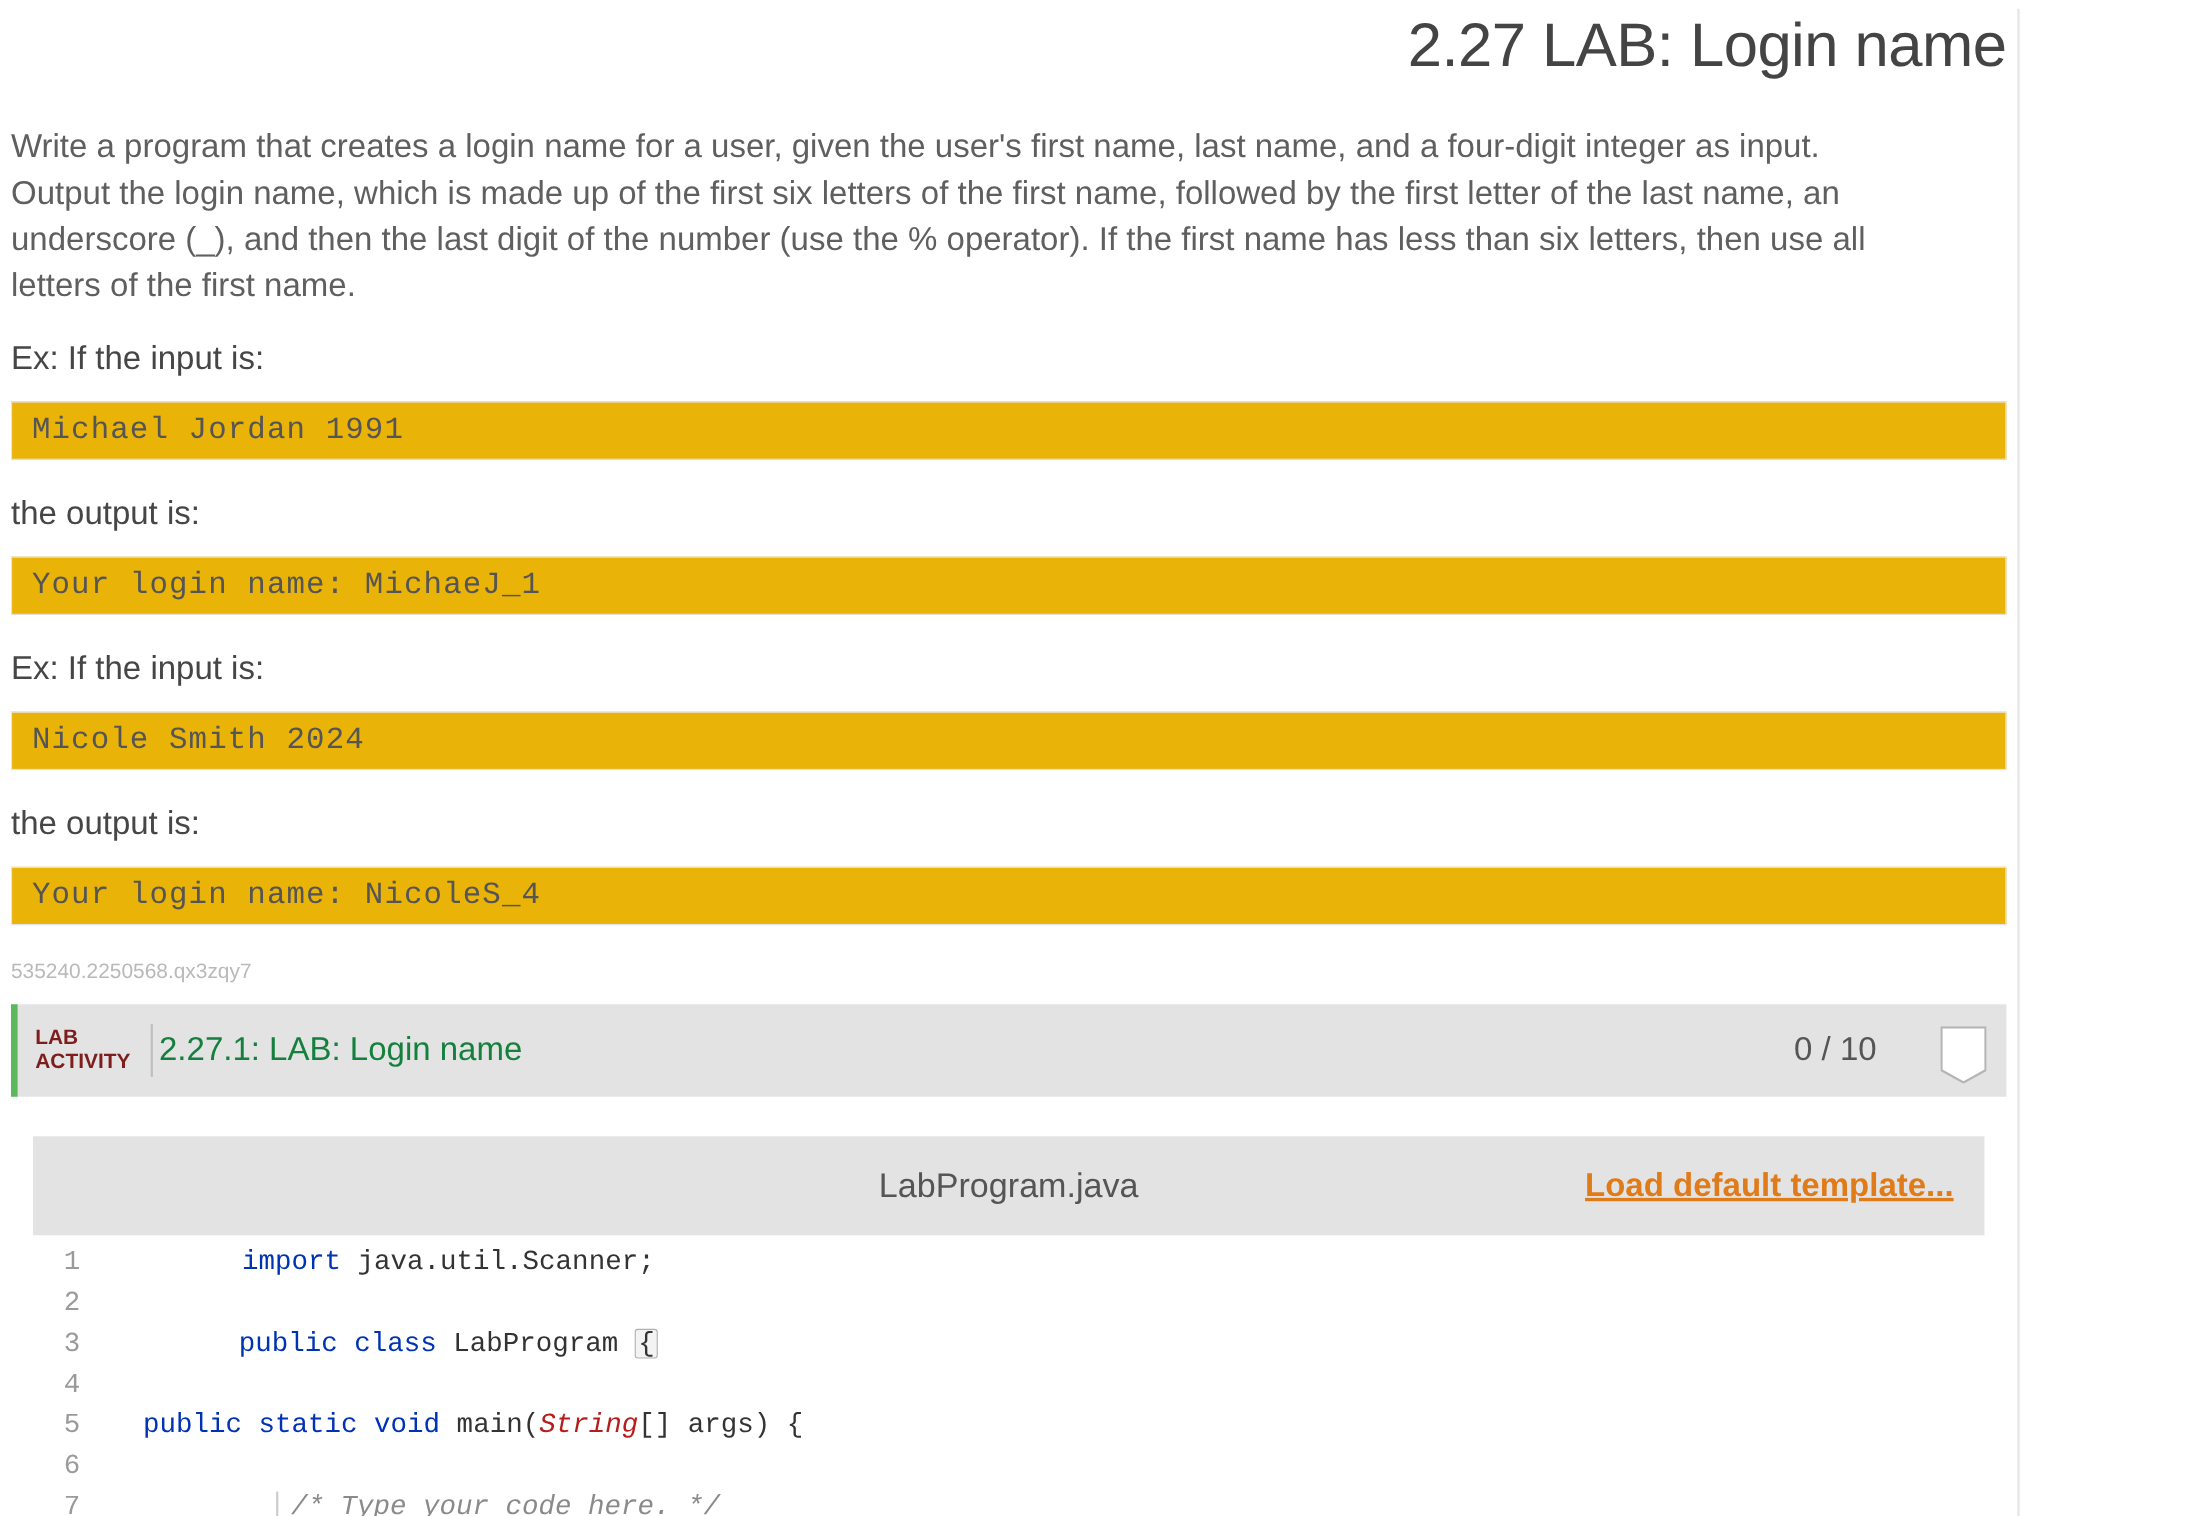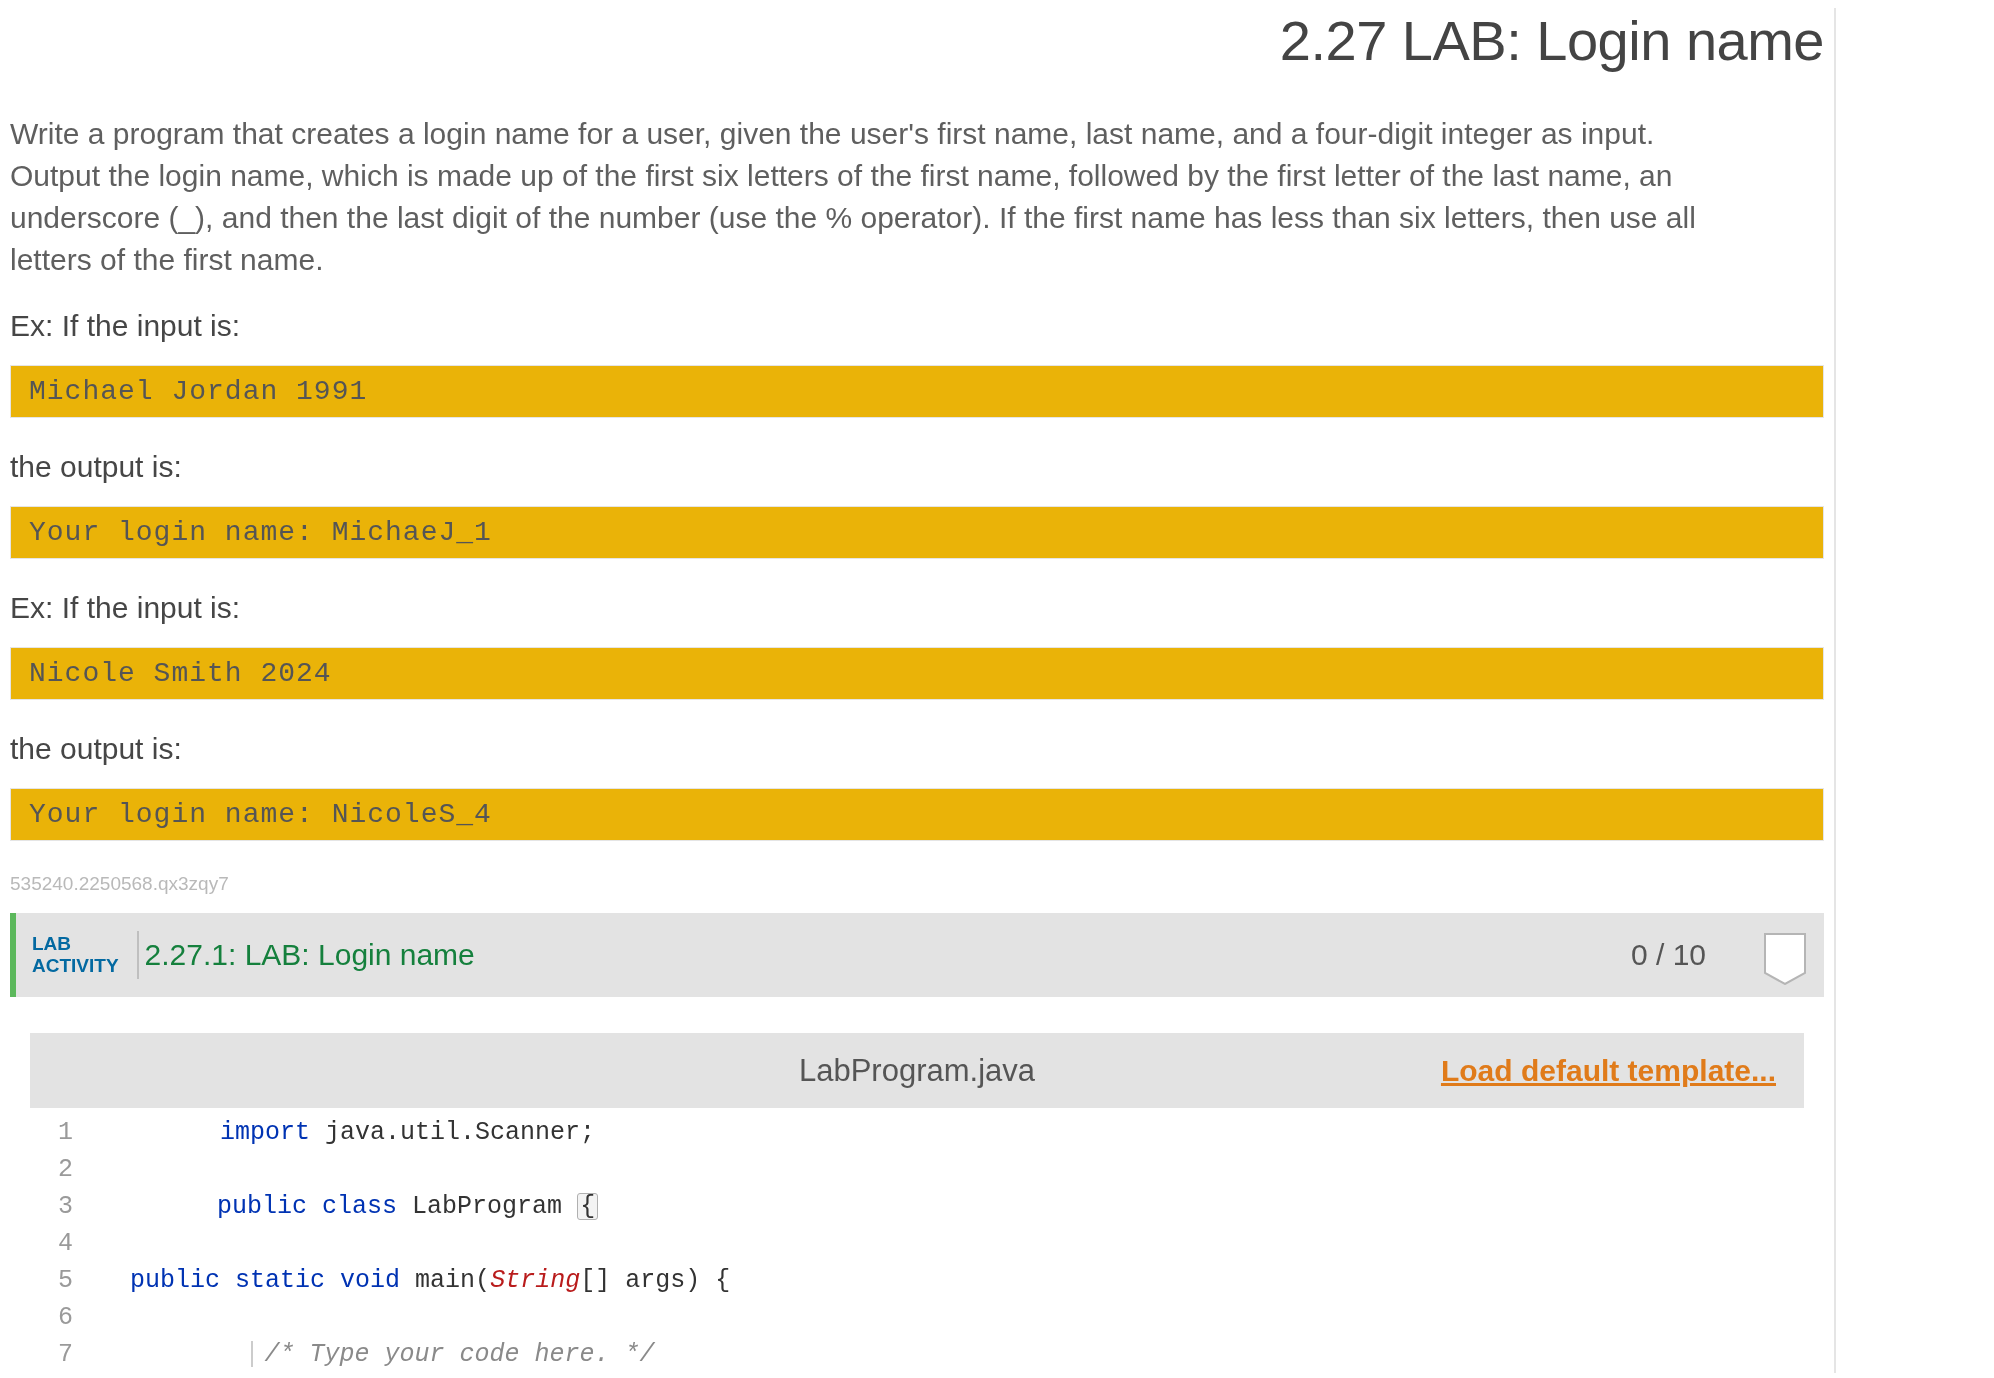--- a/index.html
+++ b/index.html
@@ -65,21 +65,21 @@
     display: flex;
     align-items: center;
     height: 84px;
     margin-top: 14px;
     position: relative;
     padding-right: 110px;
   }
   .lab-badge {
     font-size: 19px;
     font-weight: 700;
-    color: #0369a1;
+    color: #7f1d1d;
     line-height: 1.15;
     padding: 0 18px 0 16px;
     border-right: 2px solid #bfbfbf;
     height: 48px;
     display: flex;
     flex-direction: column;
     justify-content: center;
   }
   .lab-title {
     font-size: 30px;
@@ -100,21 +100,21 @@
     height: 52px;
   }
   .pocket svg { display: block; }
 
   
   .editor-wrap {
     padding: 36px 20px 0 20px;
   }
   .editor-header {
     background: #e3e3e3;
-    height: 75px;
+    height: 90px;
     display: flex;
     align-items: center;
     position: relative;
   }
   .filename {
     position: absolute;
     left: 50%;
     transform: translateX(-50%);
     font-size: 31px;
     color: #555555;

